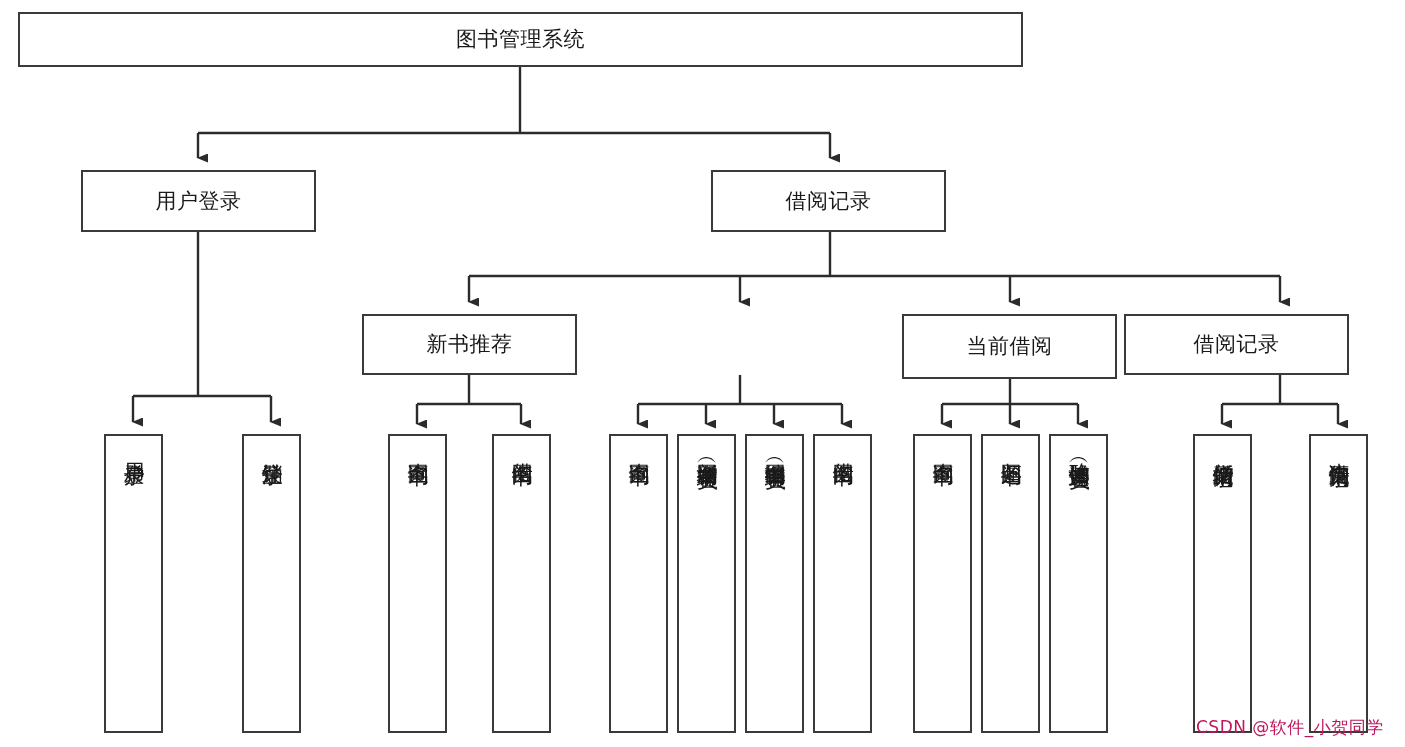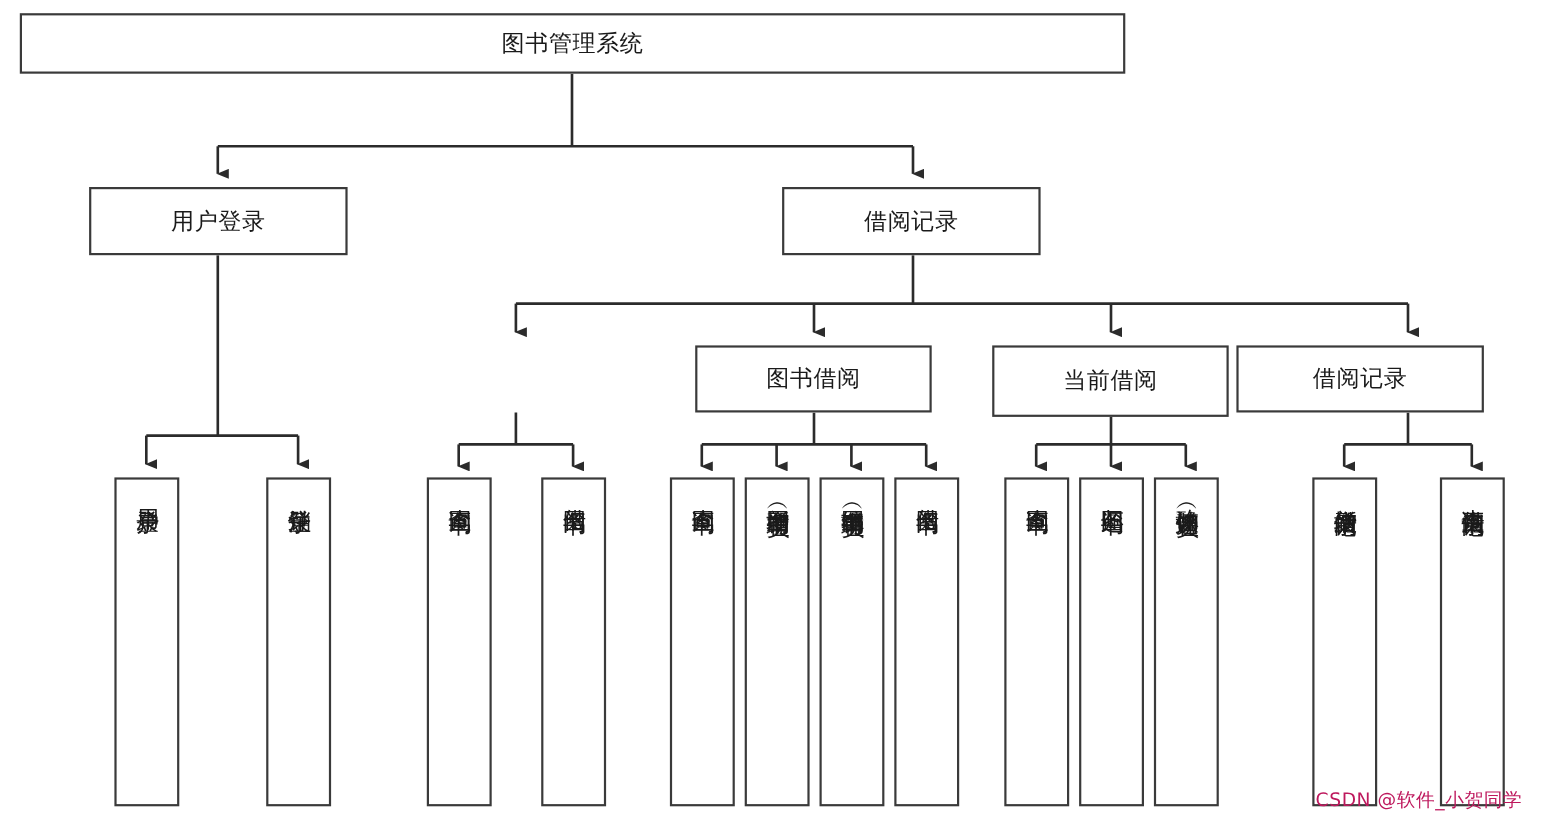--- a/index.html
+++ b/index.html
@@ -133,24 +133,24 @@
   </div>
 
   <div class="node h" style="left:81px; top:170px; width:235px; height:62px;">
     <span class="label">用户登录</span>
   </div>
 
   <div class="node h" style="left:711px; top:170px; width:235px; height:62px;">
     <span class="label">借阅记录</span>
   </div>
 
-
-  <div class="node h" style="left:632px; top:314px; width:215px; height:61px;">
-    <span class="label">图书借阅</span>
-  </div>
+  <div class="node h" style="left:362px; top:314px; width:215px; height:61px;">
+    <span class="label">新书推荐</span>
+  </div>
+
 
   <div class="node h" style="left:902px; top:314px; width:215px; height:65px;">
     <span class="label">当前借阅</span>
   </div>
 
   <div class="node h" style="left:1124px; top:314px; width:225px; height:61px;">
     <span class="label">借阅记录</span>
   </div>
 
   <div class="node v" style="left:104px; top:434px; width:59px; height:299px;">

